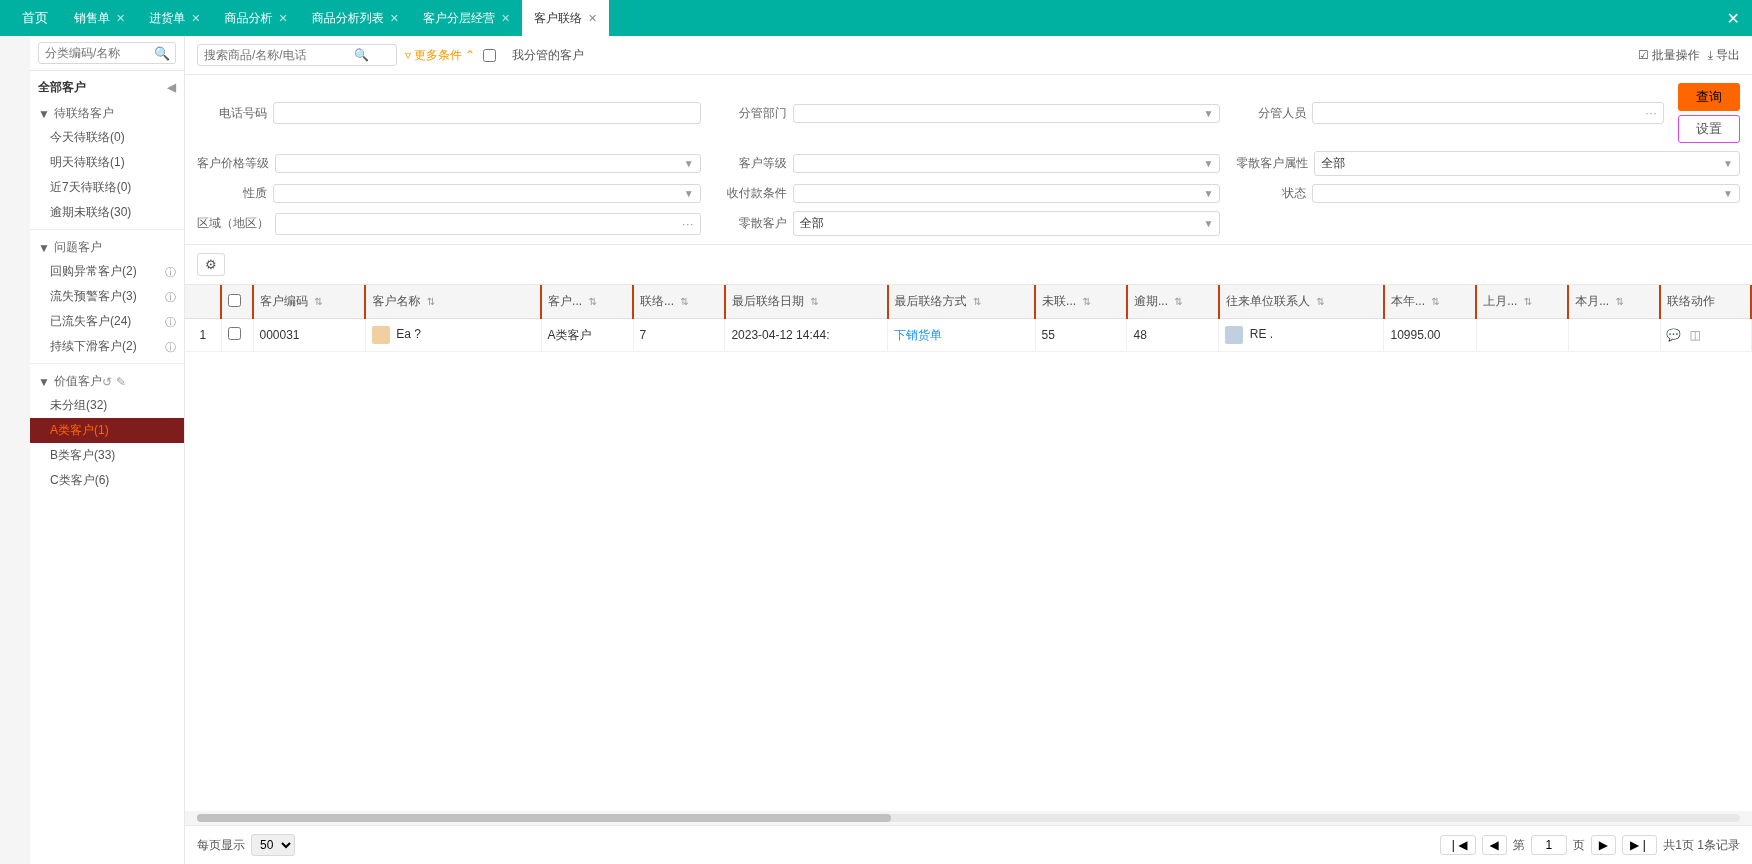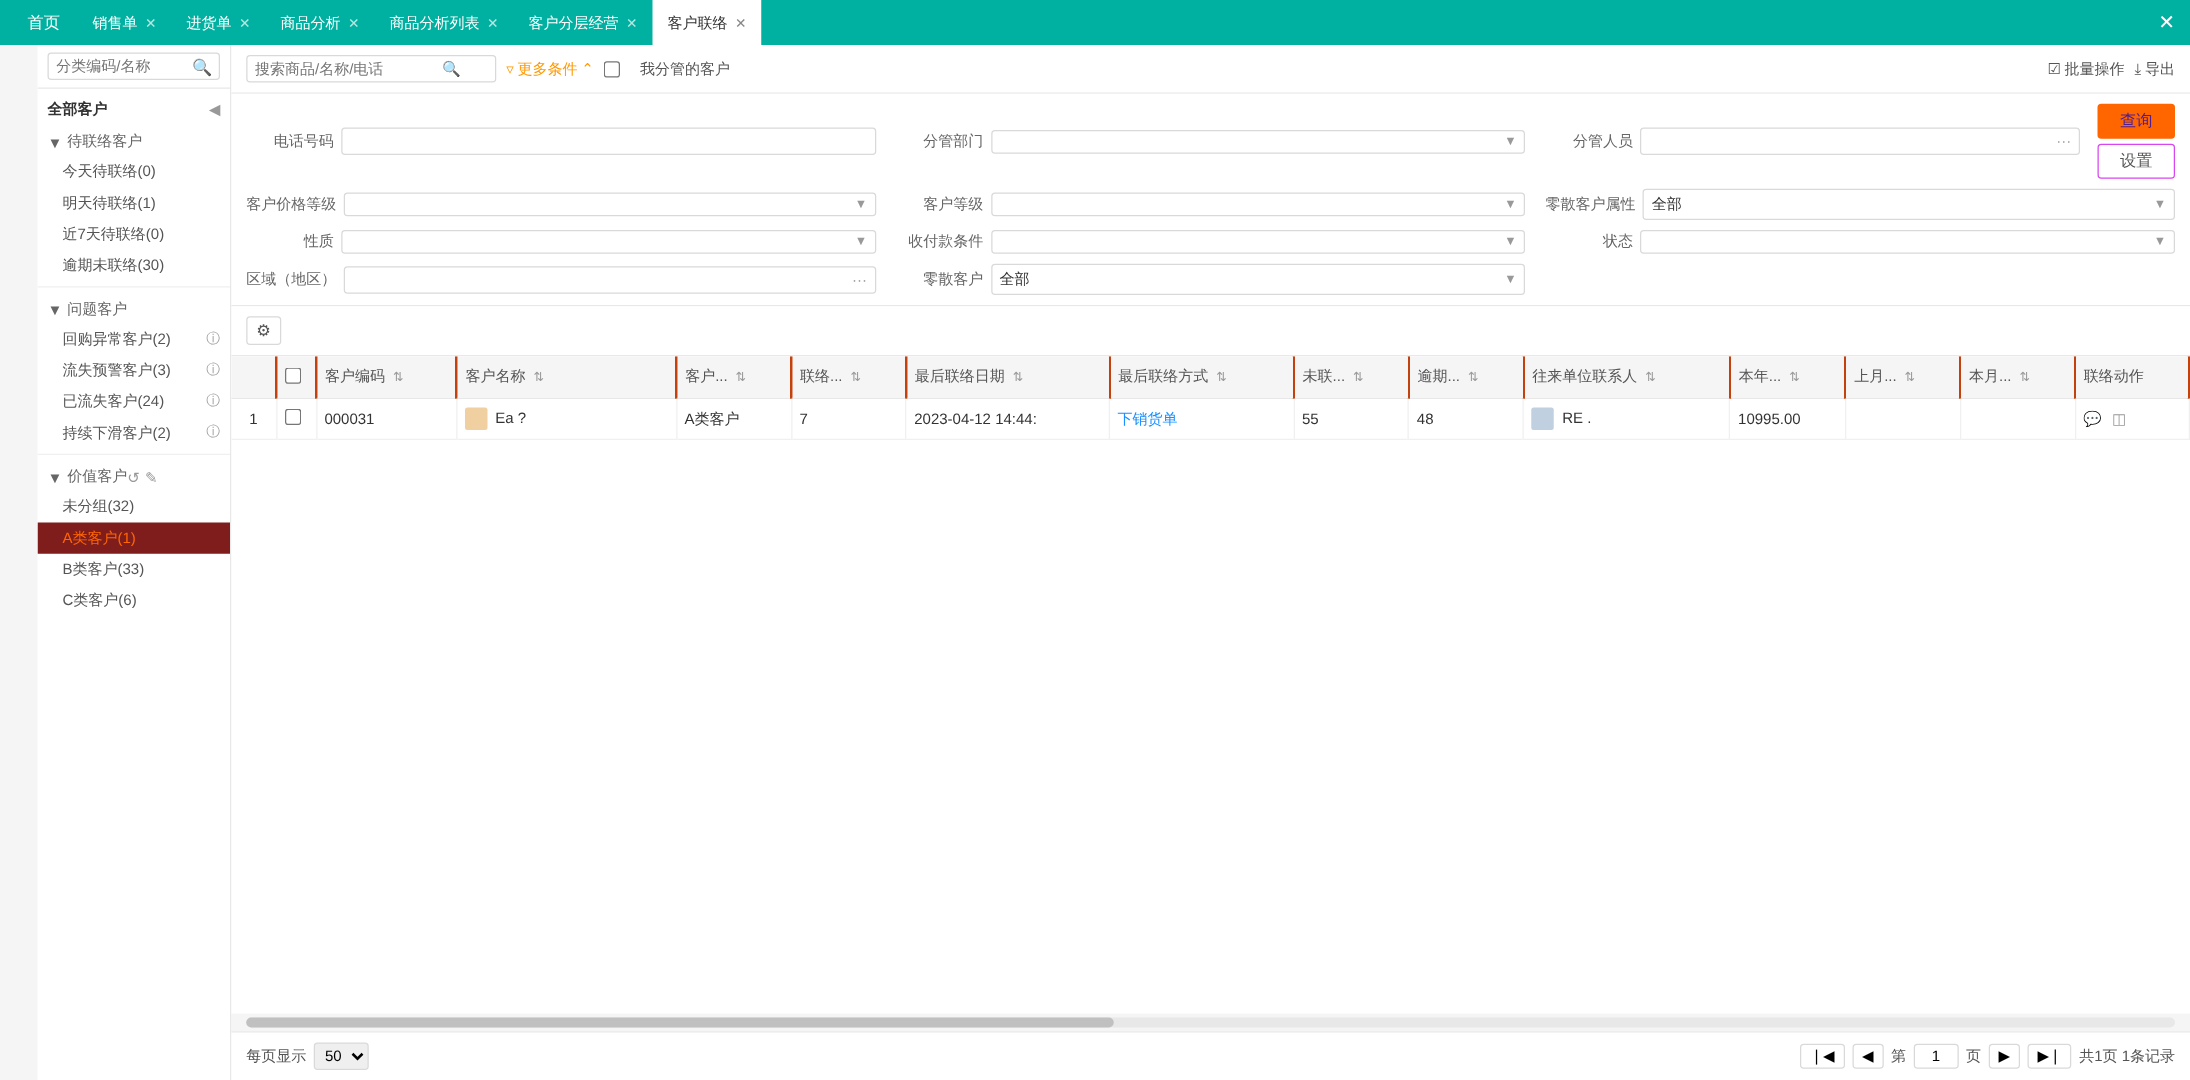--- a/index.html
+++ b/index.html
@@ -107,21 +107,21 @@
       color: #666;
       font-size: 12px;
       cursor: pointer;
     }
     .sidebar-group-title .arrow { margin-right: 4px; }
     .sidebar-item {
       padding: 4px 8px 4px 20px;
       color: #555;
       cursor: pointer;
       display: flex;
-      align-items: flex-start;
+      align-items: flex-end;
       justify-content: space-between;
     }
     .sidebar-item.active {
       background: #7f1d1d;
       color: #f60;
     }
     .sidebar-item .info-icon {
       color: #999;
       font-size: 11px;
     }
@@ -379,21 +379,21 @@
       position: absolute;
       left: 0;
       width: 45%;
       height: 100%;
       background: #c0c0c0;
       border-radius: 4px;
     }
 
     .query-btn {
       background: #f60;
-      color: #4c1d95;
+      color: #000000;
       border: none;
       border-radius: 3px;
       padding: 5px 18px;
       cursor: pointer;
       font-size: 13px;
     }
     .settings-btn {
       background: white;
       color: #555;
       border: 1px solid #d946ef;

